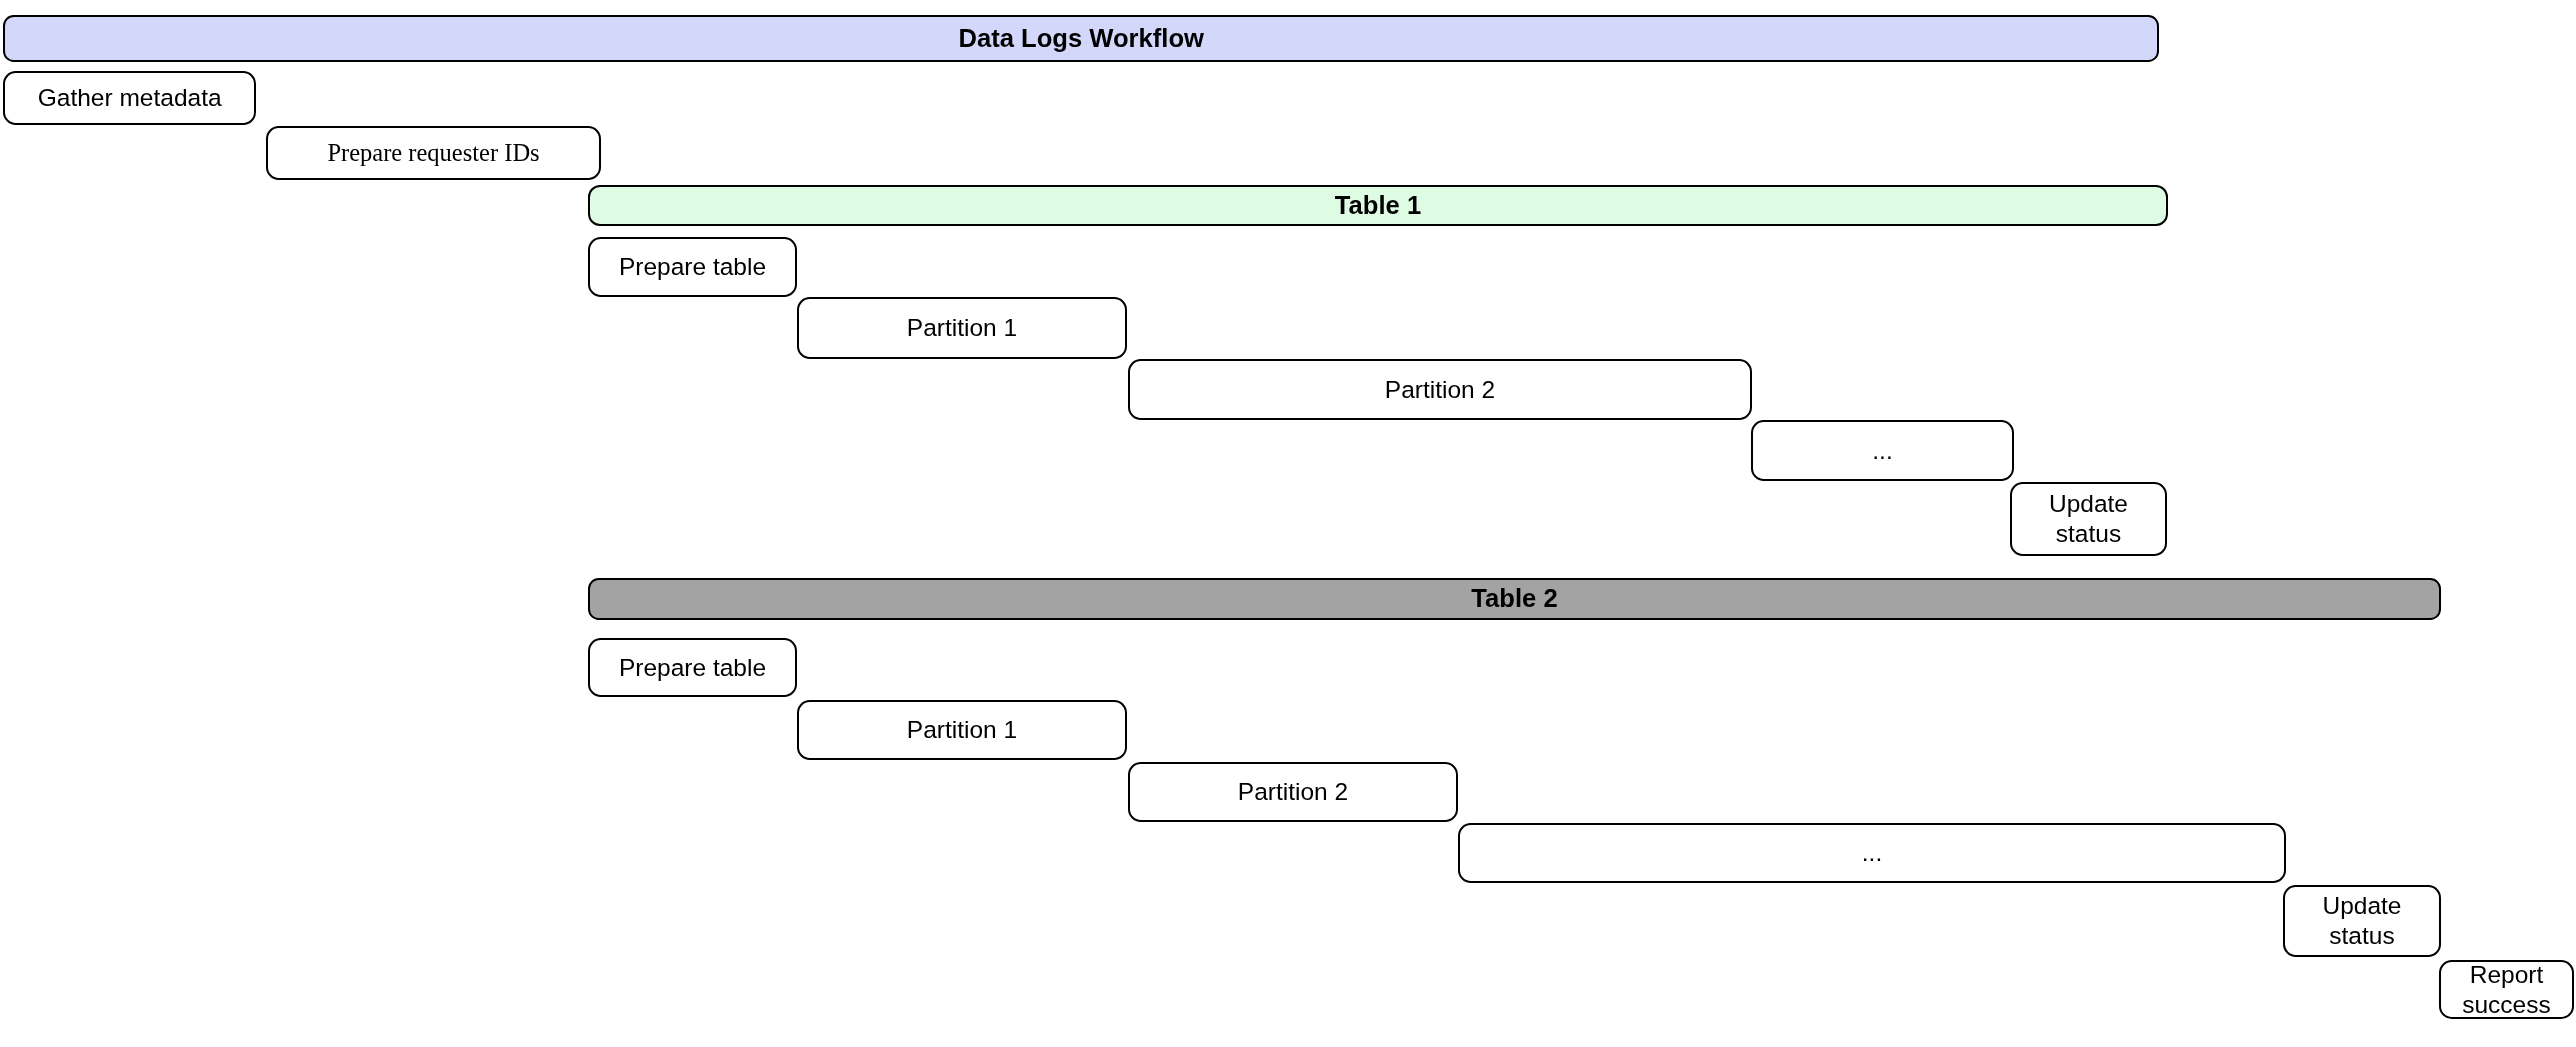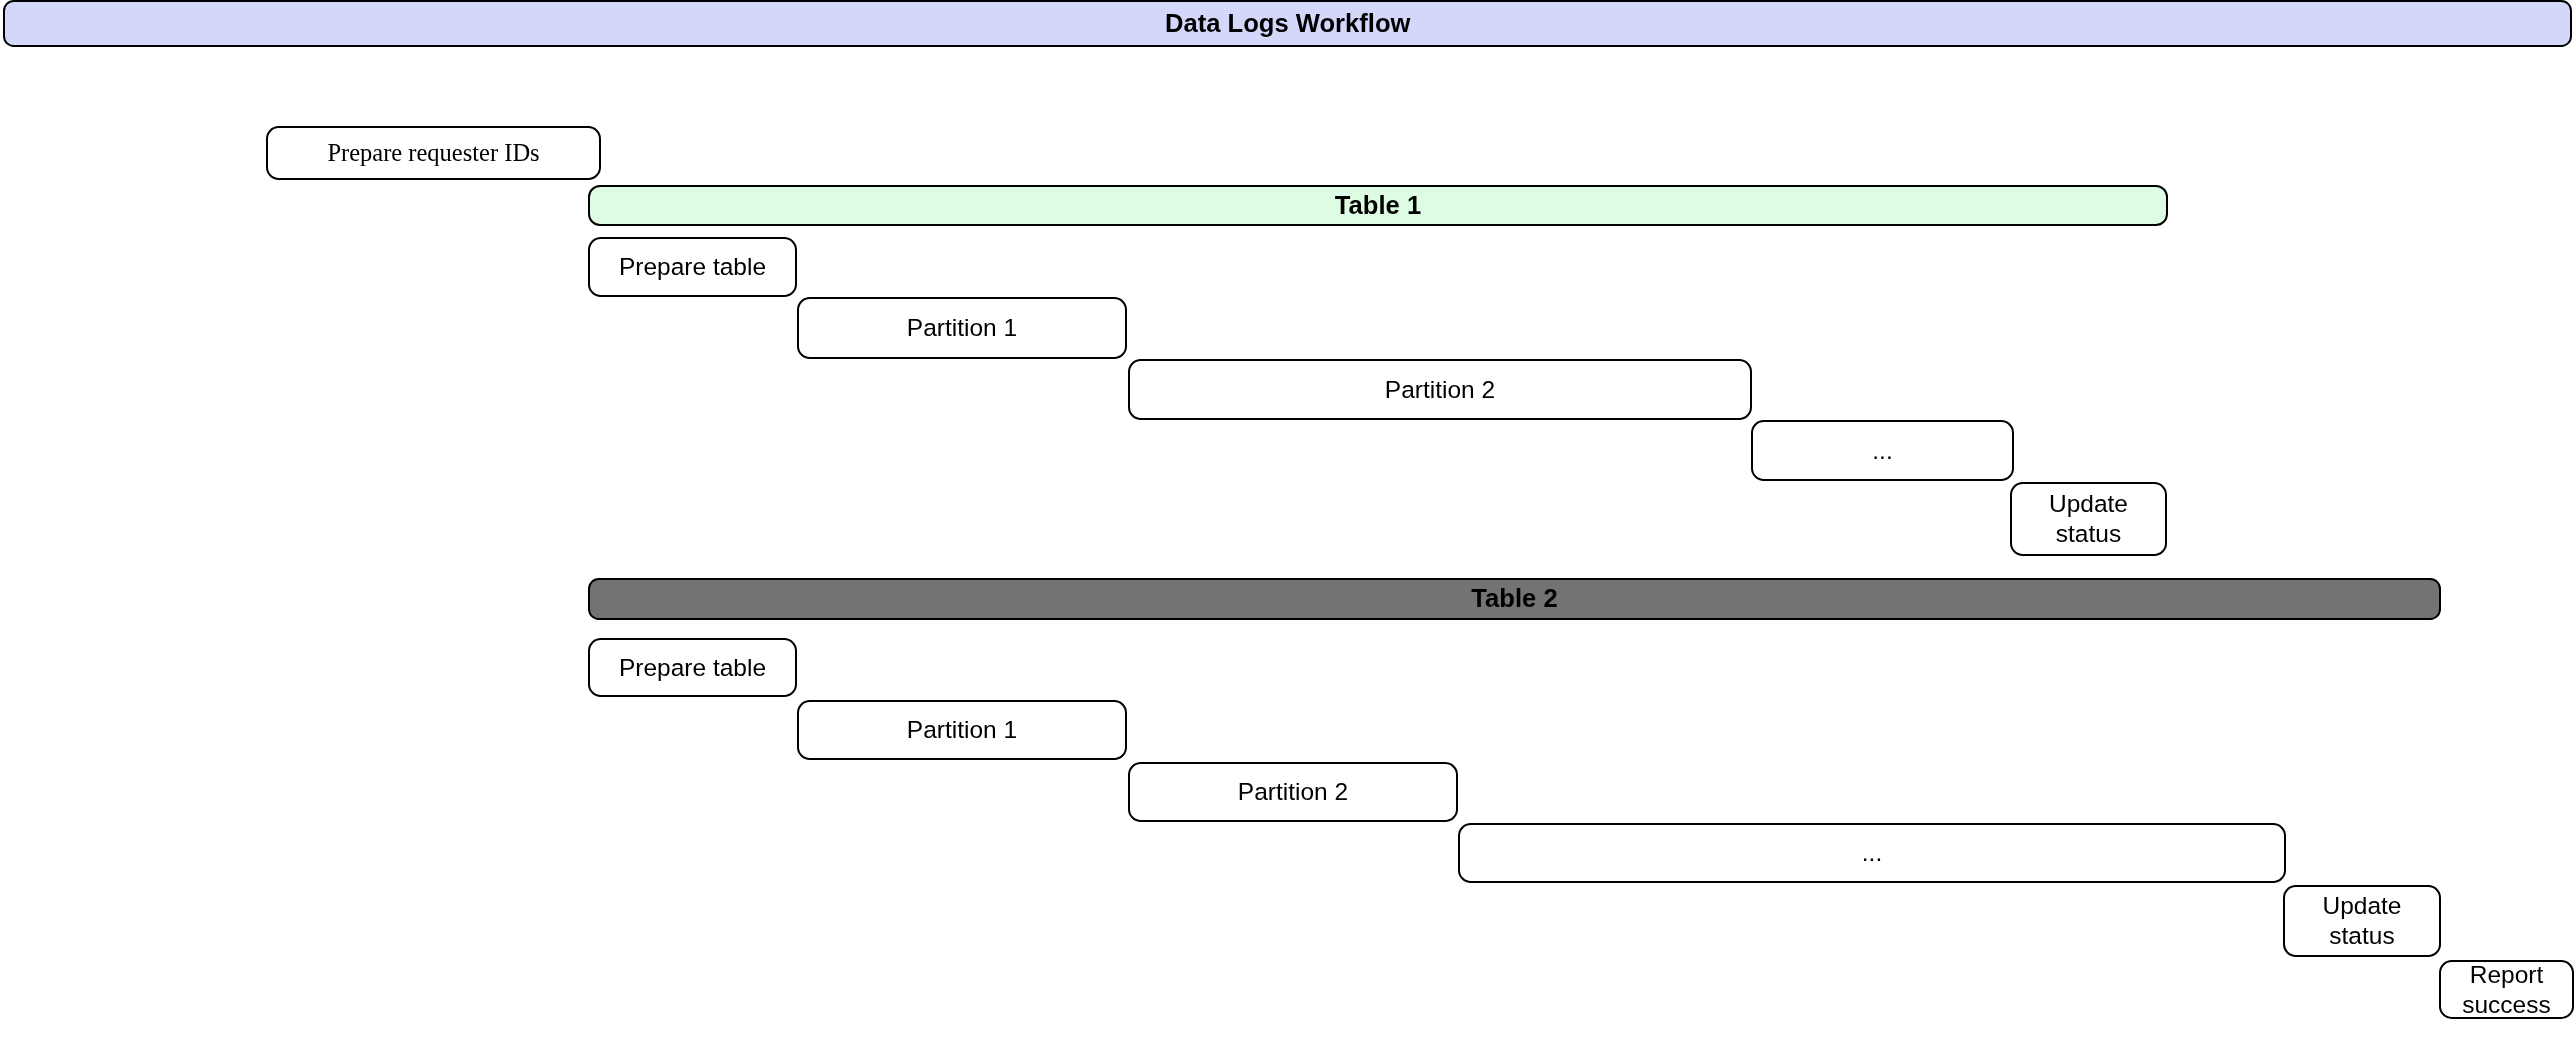--- a/index.html
+++ b/index.html
@@ -31,23 +31,23 @@
     white-space: normal;
     padding: 0 4.3px;
   }
   .banner {
     font-weight: bold;
     font-size: 25.6px;
     border-radius: 10.7px;
   }
   .bg-title  { background: #d3d8fb; }
   .bg-green  { background: #defce3; }
-  .bg-blue   { background: #737373; }
+  .bg-blue   { background: #a3a3a3; }
 
-  #n-title      { left: 3.2px;    top: 0;   width: 2569px; height: 47px;  }
+  #n-title      { left: 3.2px;    top: 15px;   width: 2156px; height: 47px;  }
   #n-gather     { left: 3.2px;    top: 71px;  width: 253px;  height: 54px; }
   #n-requester  { left: 266px;  top: 126px;  width: 335px;  height: 54px; font-family: Liberation Serif, serif; }
   #n-table1     { left: 588px; top: 185px;  width: 1580px; height: 41px; border-radius: 12px;  }
   #n-t1-prepare { left: 588px; top: 237px;  width: 209px;  height: 60px; }
   #n-t1-part1   { left: 797px; top: 297px;  width: 330px;  height: 62px; }
   #n-t1-part2   { left: 1128px; top: 359px;  width: 624px; height: 61px; }
   #n-t1-more    { left: 1751px; top: 420px;  width: 263px;  height: 61px; }
   #n-t1-update  { left: 2010px; top: 482px;  width: 157px;  height: 74px; }
   #n-table2     { left: 588px; top: 578px; width: 1853px; height: 42px;  }
   #n-t2-prepare { left: 588px; top: 638px; width: 209px;  height: 59px; }
@@ -57,20 +57,21 @@
   #n-t2-update  { left: 2283px; top: 885px; width: 158px;  height: 72px; }
   #n-report     { left: 2439px; top: 960px; width: 135px;  height: 59px; }
 </style>
 </head>
 <body>
 
 <div id="canvas">
 
   <div id="n-title" class="node banner bg-title">Data Logs Workflow</div>
 
+  <div id="n-gather" class="node">Gather metadata</div>
 
   <div id="n-requester" class="node">Prepare requester IDs</div>
 
   <div id="n-table1" class="node banner bg-green">Table 1</div>
 
   <div id="n-t1-prepare" class="node">Prepare table</div>
 
   <div id="n-t1-part1" class="node">Partition 1</div>
 
   <div id="n-t1-part2" class="node">Partition 2</div>

